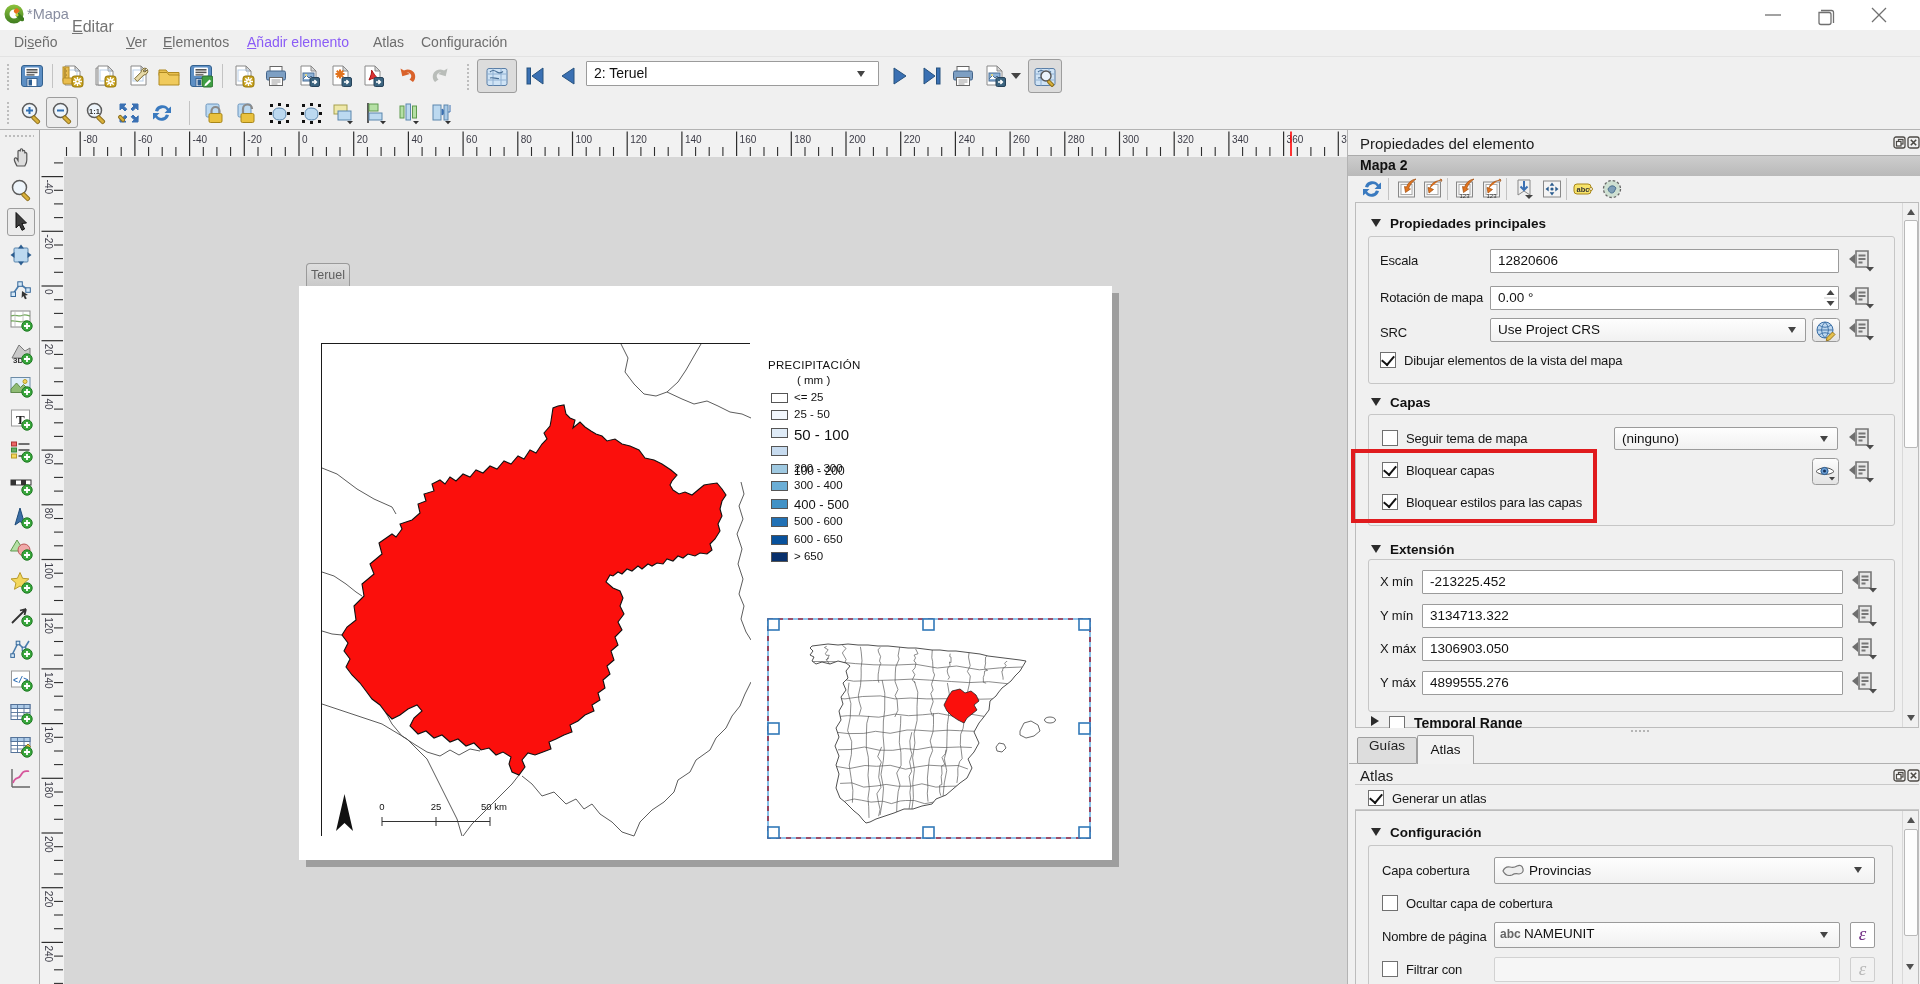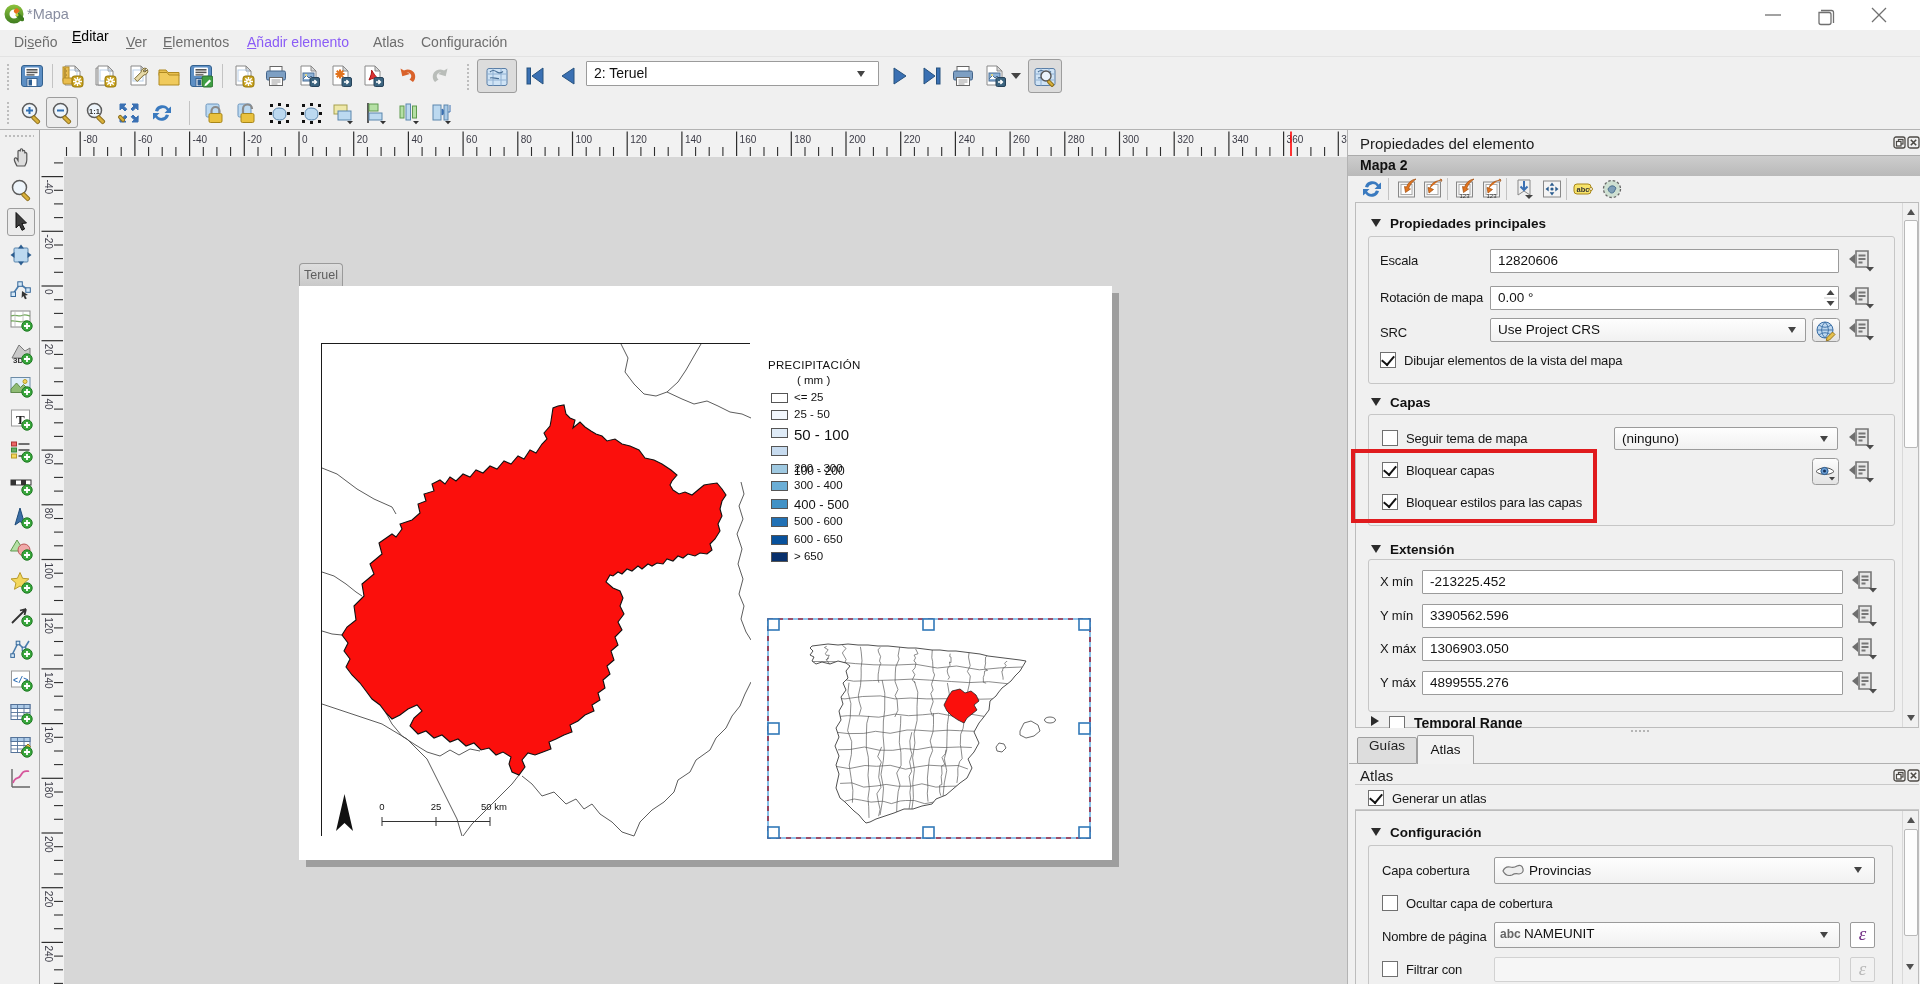--- a/index.html
+++ b/index.html
@@ -38,21 +38,21 @@
     <svg class="abs" style="left:1755px;top:0" width="165" height="30">
       <g stroke="#707070" stroke-width="1.3" fill="none">
         <path d="M10 15 h16"></path>
         <path d="M66 10.5 h10.5 a2 2 0 0 1 2 2 V23 a0 0 0 0 1 0 0 M64 12.5 h10 a2 2 0 0 1 2 2 v8 a2 2 0 0 1 -2 2 h-8 a2 2 0 0 1 -2-2z"></path>
         <path d="M117 8 l14 14 M131 8 l-14 14"></path>
       </g>
     </svg>
   </div>
 <div class="abs" style="left:0;top:30px;width:1920px;height:27px;background:#f0f0f0;border-bottom:1px solid #e3e3e3"></div>
 <div class="abs" style="left:14px;top:34px;font-size:14px;color:#6d6d6d">Di<u>s</u>eño</div>
-<div class="abs" style="left:72px;top:28px;font-size:14px;color:#000000"><u>E</u>ditar</div>
+<div class="abs" style="left:72px;top:18px;font-size:16px;color:#737373"><u>E</u>ditar</div>
 <div class="abs" style="left:126px;top:34px;font-size:14px;color:#6d6d6d"><u>V</u>er</div>
 <div class="abs" style="left:163px;top:34px;font-size:14px;color:#6d6d6d"><u>E</u>lementos</div>
 <div class="abs" style="left:247px;top:34px;font-size:14px;color:#8b5cf6"><u>A</u>ñadir elemento</div>
 <div class="abs" style="left:373px;top:34px;font-size:14px;color:#6d6d6d">Atlas</div>
 <div class="abs" style="left:421px;top:34px;font-size:14px;color:#6d6d6d">Configuración</div>
 <div class="abs" style="left:0;top:57px;width:1920px;height:39px;background:#f0f0f0"></div>
 <div class="grip" style="left:6px;top:62px;height:28px"></div>
 <div class="abs" style="left:20px;top:64px;width:24px;height:24px">
     <svg width="24" height="24" viewBox="0 0 24 24">
       <rect x="1.5" y="1.5" width="21" height="21" rx="2.5" fill="#5d8fc4" stroke="#33618f"></rect>
@@ -721,21 +721,21 @@
     <line x1="1.5" y1="812.4" x2="23" y2="812.4" stroke="#2e2e2e" stroke-width="1.2"></line>
     <text x="4.5" y="815.4" font-size="10" fill="#3b3b46" font-family="Liberation Sans" transform="rotate(90 4.5 815.4)">240</text>
     <line x1="14" y1="826.1" x2="23" y2="826.1" stroke="#2e2e2e" stroke-width="1.1"></line>
     <line x1="14" y1="839.8" x2="23" y2="839.8" stroke="#2e2e2e" stroke-width="1.1"></line>
     <line x1="14" y1="853.4" x2="23" y2="853.4" stroke="#2e2e2e" stroke-width="1.1"></line>
   </svg>
 <div class="abs" style="left:39px;top:130px;width:1px;height:854px;background:#ababab"></div>
 <div class="abs" style="left:64px;top:157px;width:1283px;height:827px;background:#d7d7d7"></div>
 <div class="abs" style="left:306px;top:293px;width:813px;height:574px;background:#9e9e9e"></div>
 <div class="abs" style="left:299px;top:286px;width:813px;height:574px;background:#ffffff"></div>
-<div class="abs" style="left:299px;top:263px;width:44px;height:23px;background:linear-gradient(#dedede,#c9c9c9);border:1px solid #9a9a9a;border-bottom:none;border-radius:4px 4px 0 0;font-size:12.5px;color:#5f5f5f;text-align:center;padding-top:4px">Teruel</div>
+<div class="abs" style="left:306px;top:263px;width:44px;height:23px;background:linear-gradient(#dedede,#c9c9c9);border:1px solid #9a9a9a;border-bottom:none;border-radius:4px 4px 0 0;font-size:12.5px;color:#5f5f5f;text-align:center;padding-top:4px">Teruel</div>
 <div class="abs" style="left:321px;top:343px;width:429px;height:493px;border:1px solid #1b1b1b">
     <svg width="429" height="493">
       <rect x="0" y="0" width="429" height="493" fill="#fff"></rect>
       <polyline points="299,0 306,14 303,28 312,40 322,50 334,52 345,48" fill="none" stroke="#4a4a4a" stroke-width="0.9"></polyline>
       <polyline points="379,0 372,12 364,26 356,38 345,48" fill="none" stroke="#4a4a4a" stroke-width="0.9"></polyline>
       <polyline points="345,48 360,55 372,60 385,57 396,62 408,68 420,70 429,74" fill="none" stroke="#4a4a4a" stroke-width="0.9"></polyline>
       <polyline points="419,138 422,150 417,162 421,175 415,190 420,205 416,220 421,235 417,250 422,262 419,275 424,288 429,296" fill="none" stroke="#4a4a4a" stroke-width="0.9"></polyline>
       <polyline points="312,492 318,478 330,466 342,458 352,448 356,436 368,428 374,416 388,406 394,394 404,384 410,372 418,362 423,350 429,338" fill="none" stroke="#4a4a4a" stroke-width="0.9"></polyline>
       <polyline points="0,124 15,130 35,145 52,155 70,163 74,170" fill="none" stroke="#4a4a4a" stroke-width="0.9"></polyline>
       <polyline points="0,228 12,232 24,240 34,248 40,252" fill="none" stroke="#4a4a4a" stroke-width="0.9"></polyline>
@@ -1040,21 +1040,21 @@
 <div class="fld" style="left:1422px;top:570px;width:421px;height:24px">-213225.452</div>
 <div class="ddbtn" style="left:1849px;top:569px">
     <svg width="30" height="25" viewBox="0 0 30 25">
       <path d="M10 3 h12 v16 h-12 z" fill="#e8e8e8" stroke="#777" stroke-width="1.6"></path>
       <path d="M12.5 7.5 h7 M12.5 11 h7 M12.5 14.5 h4" stroke="#777" stroke-width="2.2"></path>
       <path d="M9 6 v10 l-6-5z" fill="#6e6e6e"></path>
       <path d="M20 19 h8 l-4 4.5z" fill="#4c4c4c"></path>
     </svg>
   </div>
 <div class="lbl" style="left:1380px;top:608px">Y mín</div>
-<div class="fld" style="left:1422px;top:604px;width:421px;height:24px">3390562.596</div>
+<div class="fld" style="left:1422px;top:604px;width:421px;height:24px">3134713.322</div>
 <div class="ddbtn" style="left:1849px;top:603px">
     <svg width="30" height="25" viewBox="0 0 30 25">
       <path d="M10 3 h12 v16 h-12 z" fill="#e8e8e8" stroke="#777" stroke-width="1.6"></path>
       <path d="M12.5 7.5 h7 M12.5 11 h7 M12.5 14.5 h4" stroke="#777" stroke-width="2.2"></path>
       <path d="M9 6 v10 l-6-5z" fill="#6e6e6e"></path>
       <path d="M20 19 h8 l-4 4.5z" fill="#4c4c4c"></path>
     </svg>
   </div>
 <div class="lbl" style="left:1380px;top:641px">X máx</div>
 <div class="fld" style="left:1422px;top:637px;width:421px;height:24px">1306903.050</div>

